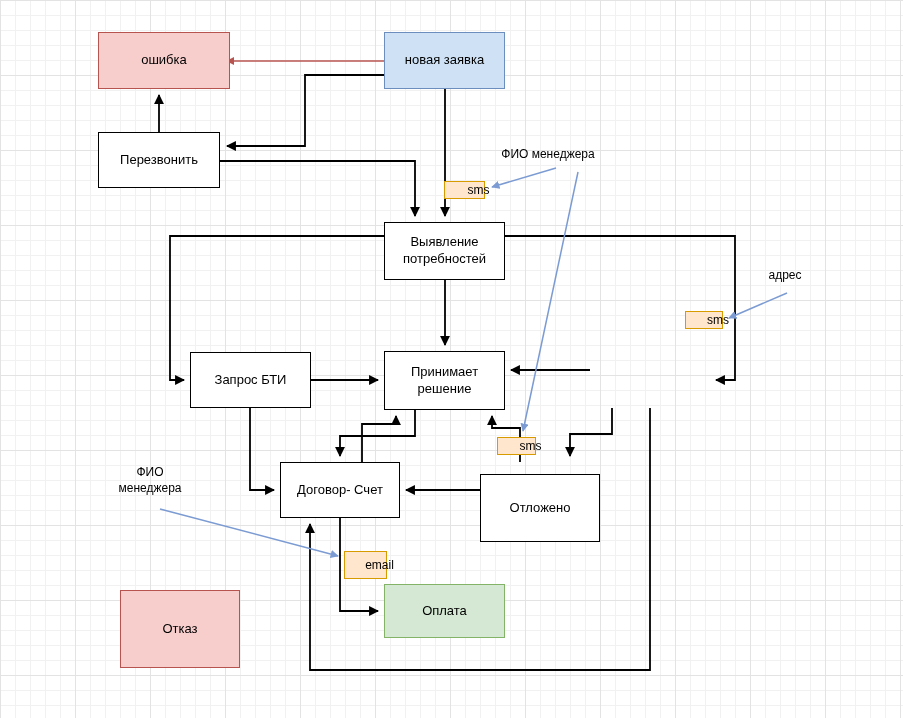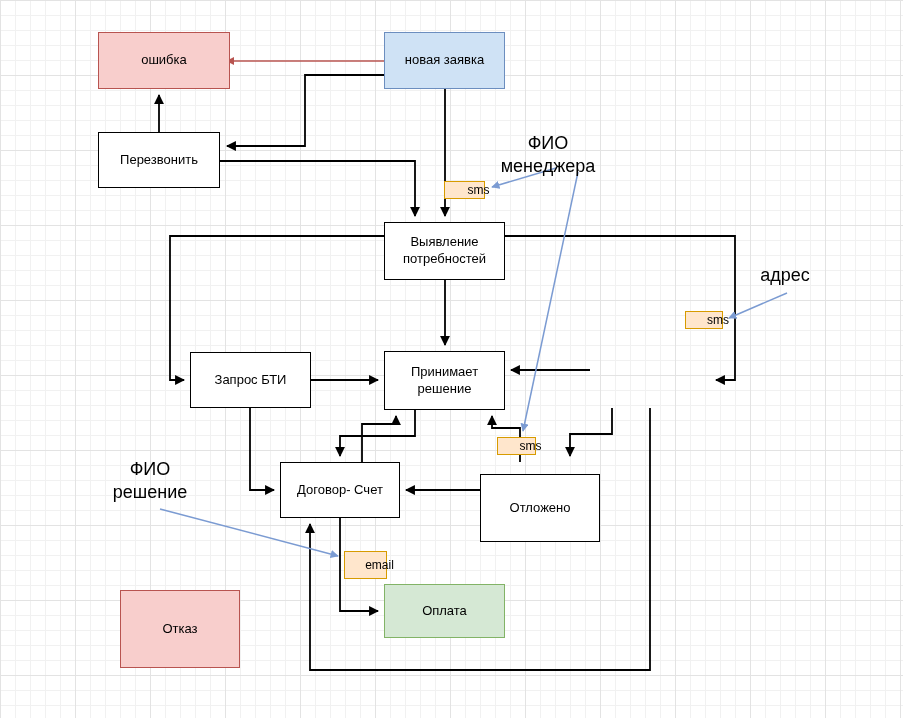--- a/index.html
+++ b/index.html
@@ -20,21 +20,21 @@
   #nodes-layer{position:absolute;left:0;top:0;width:100%;height:100%;pointer-events:none;}
   .node{
     position:absolute;
     display:flex;align-items:center;justify-content:center;
     text-align:center;white-space:pre-line;
     box-sizing:border-box;
     font-size:13px;color:#000;line-height:1.3;
     pointer-events:auto;
   }
   .badge{font-size:12px;line-height:1;padding-left:28px;}
-  .floating-label{font-size:18px;border:none !important;background:transparent !important;}
+  .floating-label{font-size:12px;border:none !important;background:transparent !important;}
 </style>
 </head>
 <body>
 
 <div id="canvas">
   <svg id="edges-layer" width="903" height="718" xmlns="http://www.w3.org/2000/svg">
     <defs id="edge-defs">
         <marker id="arrow-black" viewBox="0 0 10 10" refX="9" refY="5" markerWidth="5.5" markerHeight="5.5" orient="auto-start-reverse">
           <path d="M0,0 L10,5 L0,10 Z" fill="#000000"></path>
         </marker>
@@ -81,15 +81,15 @@
       <div class="node box" style="left: 480px; top: 474px; width: 120px; height: 68px; background: rgb(255, 255, 255); border: 1px solid rgb(0, 0, 0);">Отложено</div>
       <div class="node box" style="left: 120px; top: 590px; width: 120px; height: 78px; background: rgb(248, 206, 204); border: 1px solid rgb(184, 84, 80);">Отказ</div>
       <div class="node box" style="left: 384px; top: 584px; width: 121px; height: 54px; background: rgb(213, 232, 212); border: 1px solid rgb(130, 179, 102);">Оплата</div>
       <div class="node badge" style="left: 444px; top: 181px; width: 41px; height: 18px; background: rgb(255, 230, 204); border: 1px solid rgb(215, 155, 0);">sms</div>
       <div class="node badge" style="left: 685px; top: 311px; width: 38px; height: 18px; background: rgb(255, 230, 204); border: 1px solid rgb(215, 155, 0);">sms</div>
       <div class="node badge" style="left: 497px; top: 437px; width: 39px; height: 18px; background: rgb(255, 230, 204); border: 1px solid rgb(215, 155, 0);">sms</div>
       <div class="node badge" style="left: 344px; top: 551px; width: 43px; height: 28px; background: rgb(255, 230, 204); border: 1px solid rgb(215, 155, 0);">email</div>
       <div class="node floating-label" style="left: 490px; top: 146px; width: 116px; height: 18px; background: transparent;">ФИО менеджера</div>
       <div class="node floating-label" style="left: 756px; top: 267px; width: 58px; height: 18px; background: transparent;">адрес</div>
       <div class="node floating-label" style="left: 106px; top: 463px; width: 88px; height: 36px; background: transparent;">ФИО
-решение</div>
+менеджера</div>
     </div>
 </div>
 
 </body></html>

